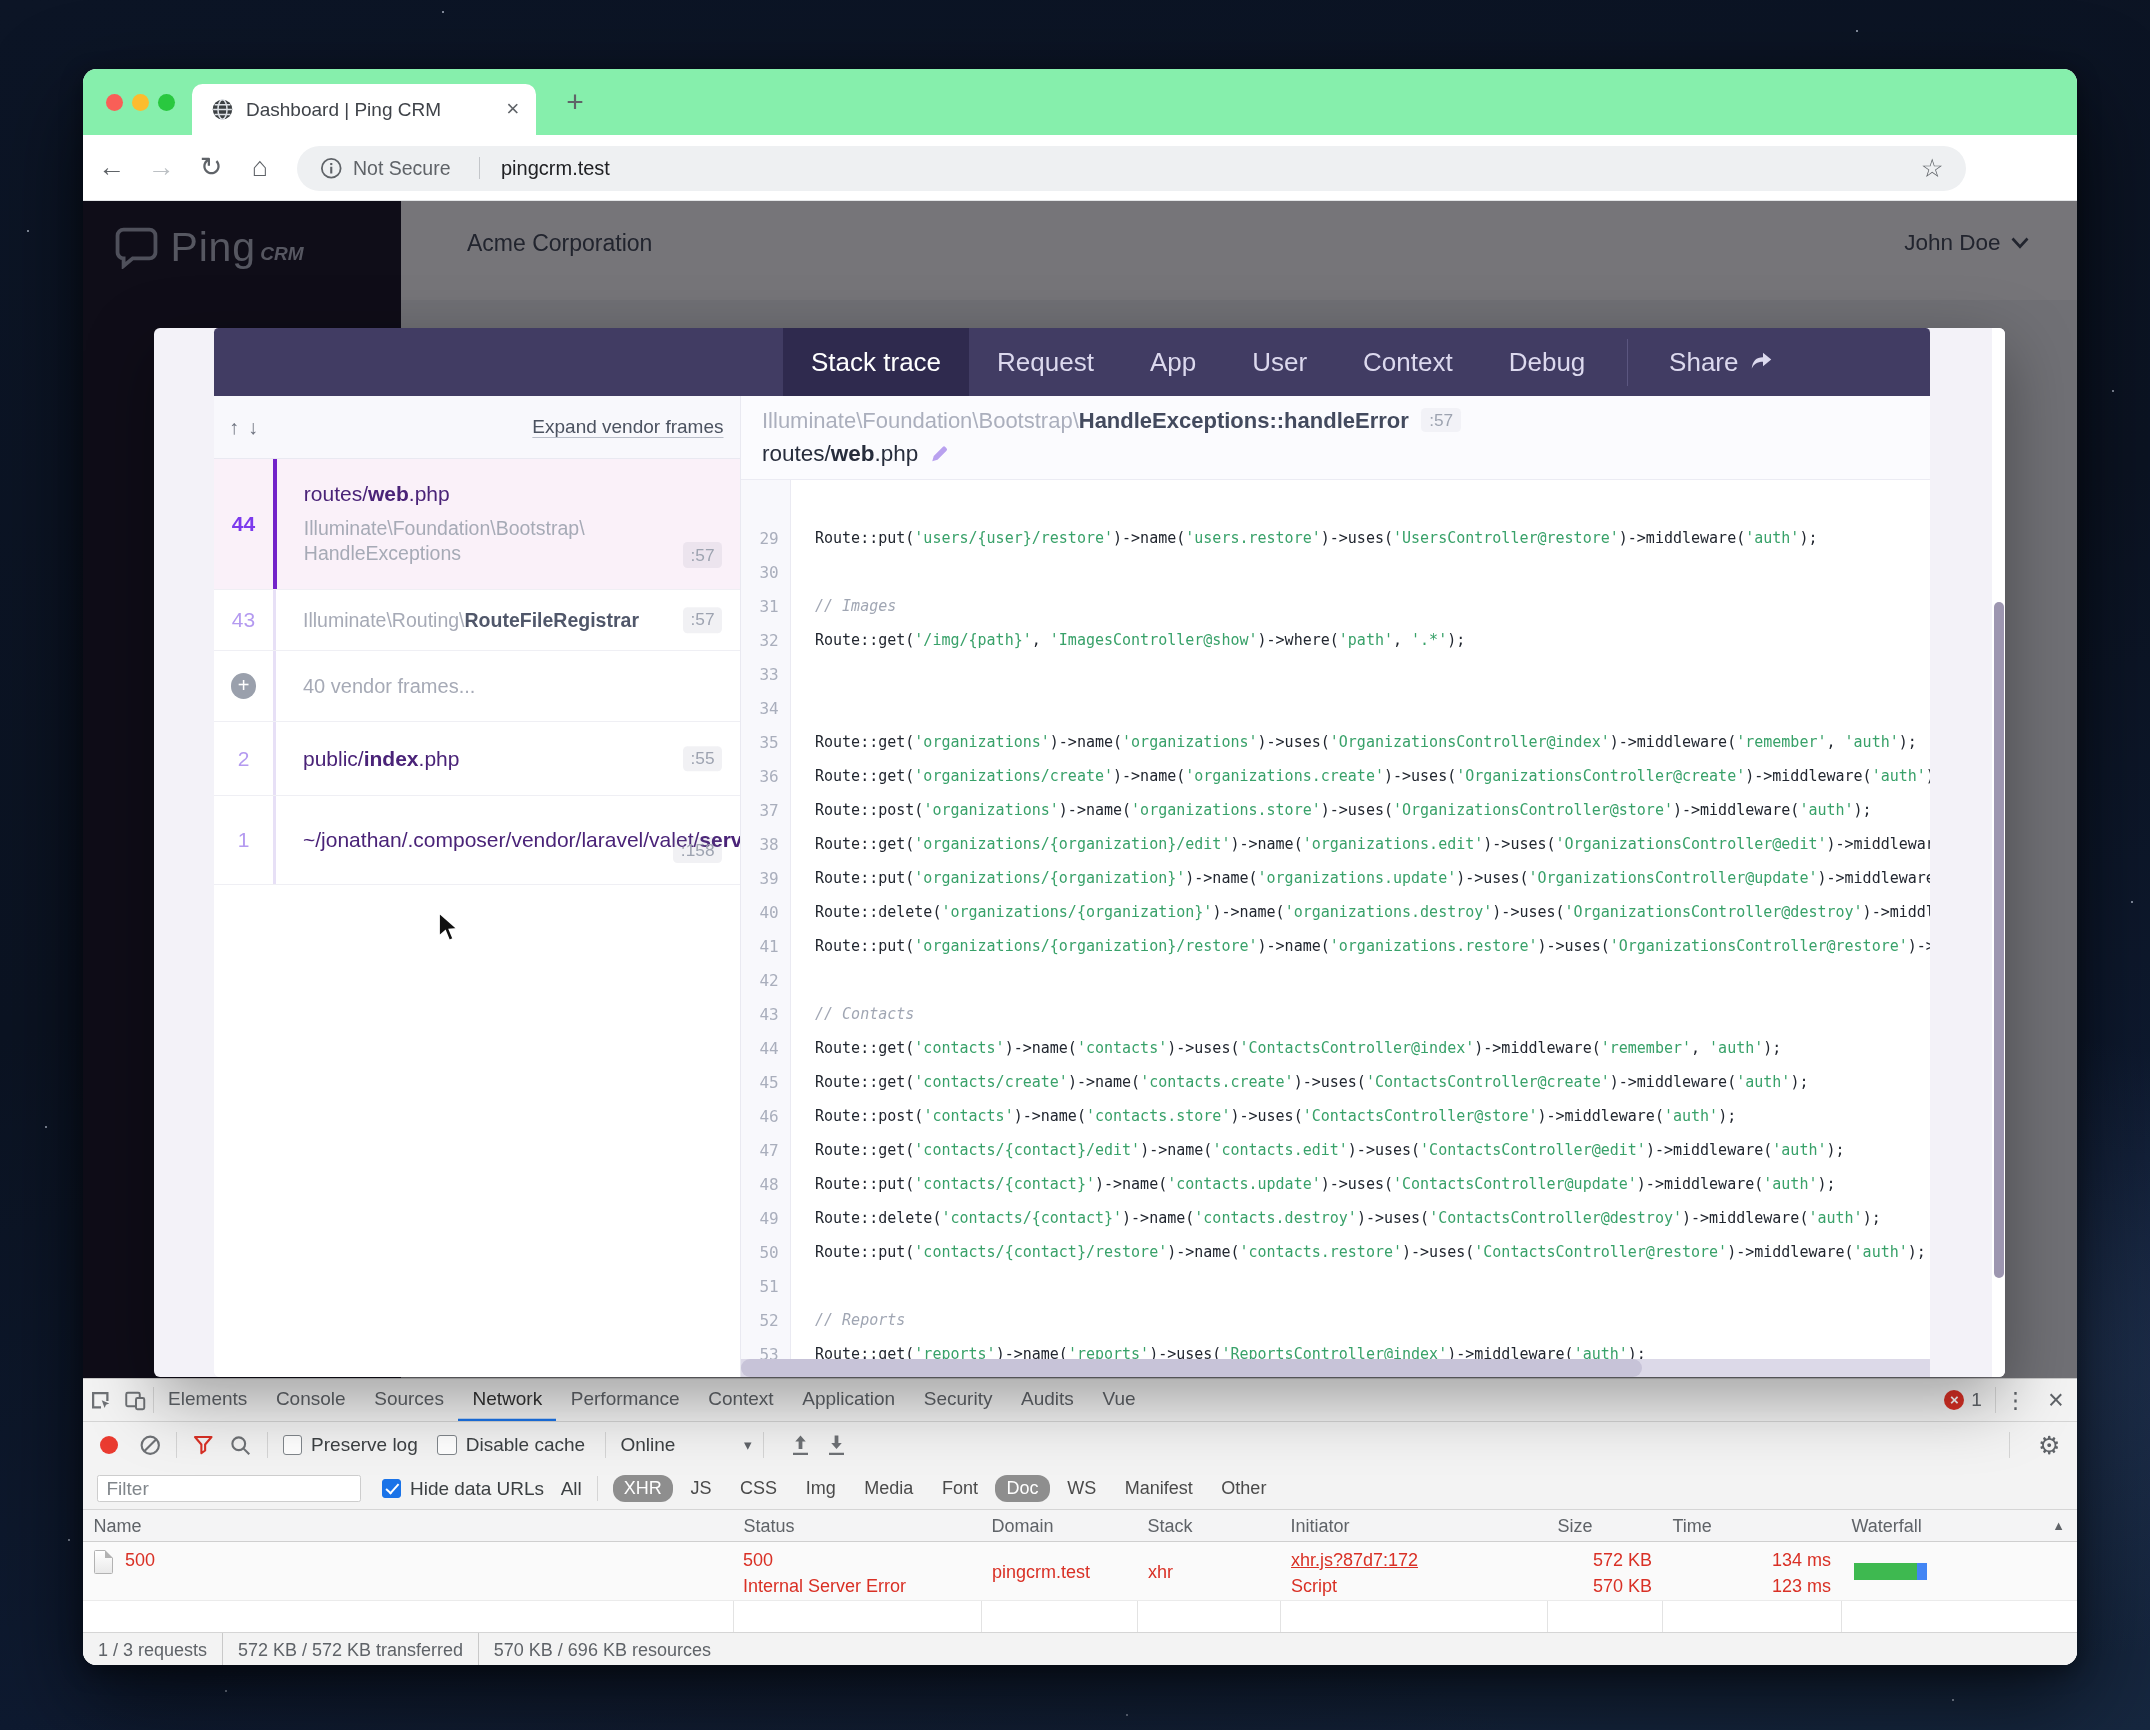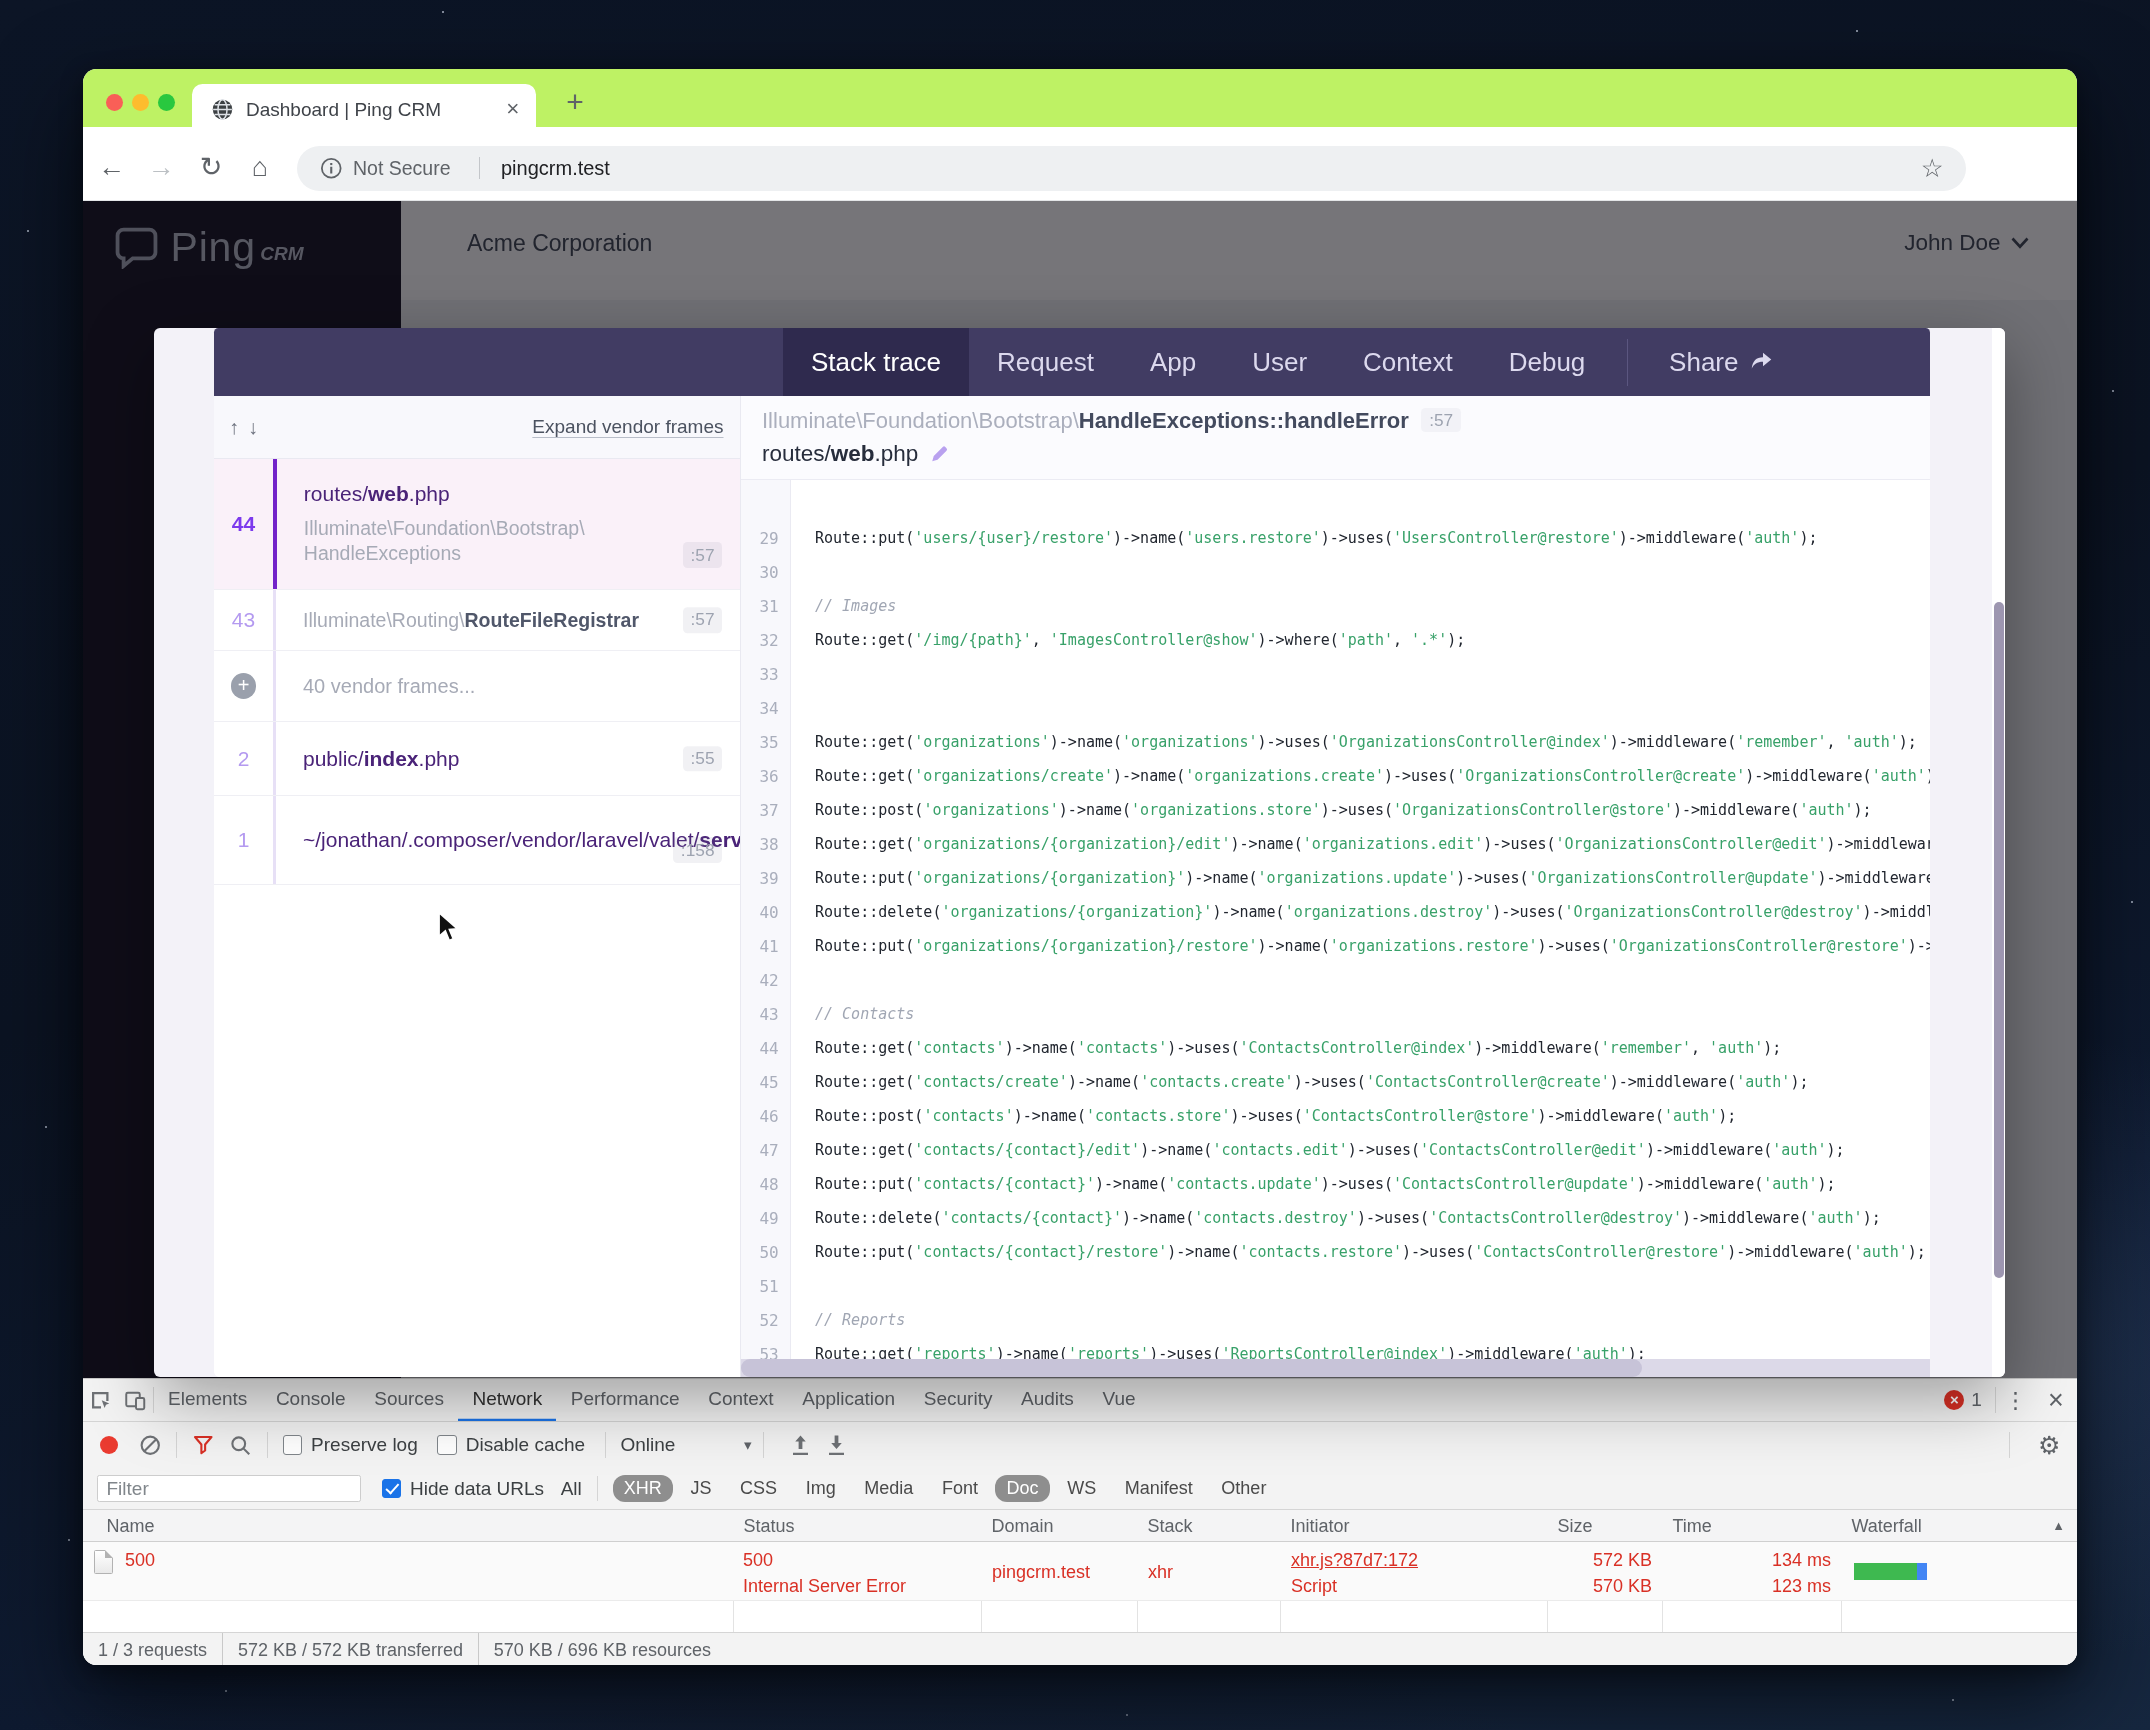--- a/index.html
+++ b/index.html
@@ -10,21 +10,21 @@
   html,body{width:2151px;height:1730px;overflow:hidden;}
   body{font-family:"Liberation Sans",sans-serif;background:linear-gradient(165deg,#0c1526 0%,#0b1322 45%,#0e1a30 75%,#16273f 100%);position:relative;}
   .stars{position:absolute;inset:0;}
   .stars i{position:absolute;width:2.3px;height:2.3px;border-radius:50%;background:#cfd8e8;opacity:.8;}
   .glow{position:absolute;inset:0;background:
     radial-gradient(826px 451px at 92% 78%, rgba(80,110,160,.22), transparent 70%),
     radial-gradient(1201px 375px at 35% 108%, rgba(18,28,48,.9), transparent 75%);}
   
   .window{position:absolute;left:83px;top:69px;width:1994px;height:1596px;border-radius:13.5px;overflow:hidden;
     box-shadow:0 34px 90px rgba(0,0,0,.6),0 6px 22.5px rgba(0,0,0,.4);background:#fff;}
-  .tabstrip{position:absolute;left:0;top:0;width:100%;height:58px;background:#bef264;}
+  .tabstrip{position:absolute;left:0;top:0;width:100%;height:66px;background:#86efac;}
   .tl{position:absolute;top:25px;width:17.3px;height:17.3px;border-radius:50%;}
   .tl.r{left:22.5px;background:#f95f57;} .tl.y{left:49px;background:#fdbc2e;} .tl.g{left:75px;background:#29c83f;}
   .btab{position:absolute;left:109px;top:15px;width:344px;height:51px;background:#fff;border-radius:10.5px 10.5px 0 0;}
   .btab .fav{position:absolute;left:19.5px;top:15px;}
   .btab .ttl{position:absolute;left:54px;top:0;line-height:51px;font-size:19px;color:#3f4349;white-space:nowrap;}
   .btab .tclose{position:absolute;right:16.5px;top:0;line-height:50px;font-size:22.5px;color:#5f6368;}
   .newtab{position:absolute;left:473px;top:12px;width:38px;height:42px;text-align:center;line-height:42px;font-size:30px;color:#5f6368;font-weight:300;}
   .navbar{position:absolute;left:0;top:66px;width:100%;height:66px;background:#fff;border-bottom:0.8px solid #e4e6e8;}
   .nbtn{position:absolute;top:0;width:42px;height:66px;text-align:center;line-height:65px;font-size:27px;color:#5f6368;}
   .nbtn.dis{color:#bcc0c4;}
@@ -127,21 +127,21 @@
   .alllbl{font-size:19px;color:#3c4043;margin:0 15px 0 1.5px;}
   .dtr3 .vdiv{margin-right:15px;}
   .pills{display:flex;align-items:center;gap:6px;}
   .pill{font-size:18px;color:#4a4a4a;padding:3px 11.3px;border-radius:12px;white-space:nowrap;}
   .pill.on{background:#8e8e8e;color:#fff;}
   .nettable{position:absolute;left:0;top:131px;width:100%;height:122px;background:#fff;}
   .nethead{position:absolute;left:0;top:0;width:100%;height:32px;background:#f4f4f5;border-bottom:0.8px solid #cfcfcf;}
   .hcell{position:absolute;top:0;height:32px;line-height:32px;font-size:18px;color:#5f6368;padding-left:10.5px;overflow:hidden;}
   .sortic{position:absolute;right:12px;top:0;line-height:32px;font-size:12.8px;color:#5f6368;}
   .colb{position:absolute;top:0;width:0.8px;height:122px;background:#e3e3e3;}
-  .c1{left:13px;width:650px;} .c2{left:650px;width:249px;} .c3{left:898px;width:156px;} .c4{left:1054px;width:143px;}
+  .c1{left:0;width:650px;} .c2{left:650px;width:249px;} .c3{left:898px;width:156px;} .c4{left:1054px;width:143px;}
   .c5{left:1197px;width:267px;} .c6{left:1464px;width:115px;} .c7{left:1579px;width:179px;} .c8{left:1758px;width:237px;}
   .b1{left:650px;} .b2{left:898px;} .b3{left:1054px;} .b4{left:1197px;} .b5{left:1464px;} .b6{left:1579px;} .b7{left:1758px;}
   .netrow{position:absolute;left:0;top:32px;width:100%;height:59px;background:#fafafa;border-bottom:0.8px solid #ebebeb;color:var(--err);font-size:18px;}
   .rcell{position:absolute;overflow:hidden;white-space:nowrap;}
   .l1{top:7.5px;} .l2{top:34px;}
   .mid{top:20px;}
   .ralign{text-align:right;}
   .rlink{text-decoration:underline;}
   .docicon{position:absolute;left:10.5px;top:7.5px;width:19.5px;height:24px;background:linear-gradient(#ffffff,#e9e9e9);border:0.8px solid #b2b2b2;border-radius:1.5px;}
   .docicon:after{content:'';position:absolute;right:-0.8px;top:-0.8px;width:0;height:0;border:4.5px solid;border-color:#fafafa #fafafa #b2b2b2 #b2b2b2;}

